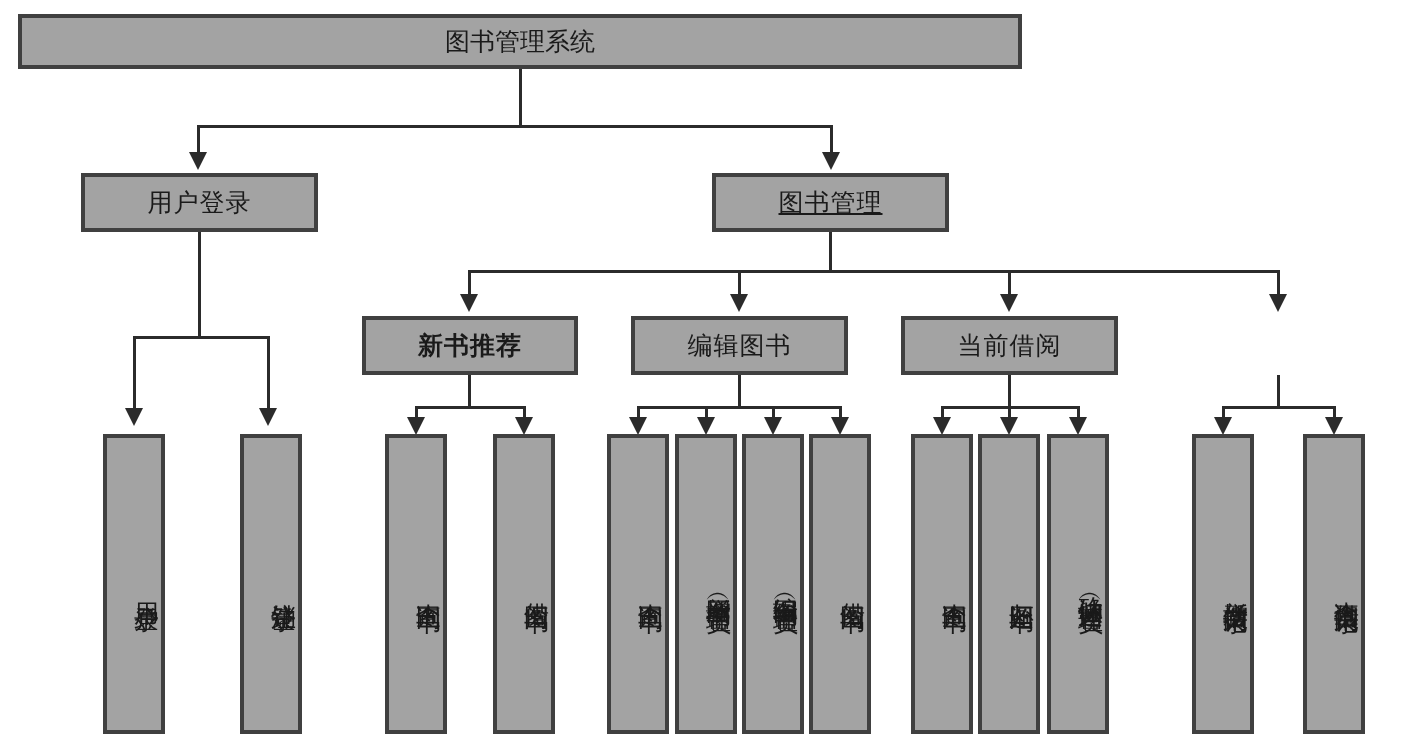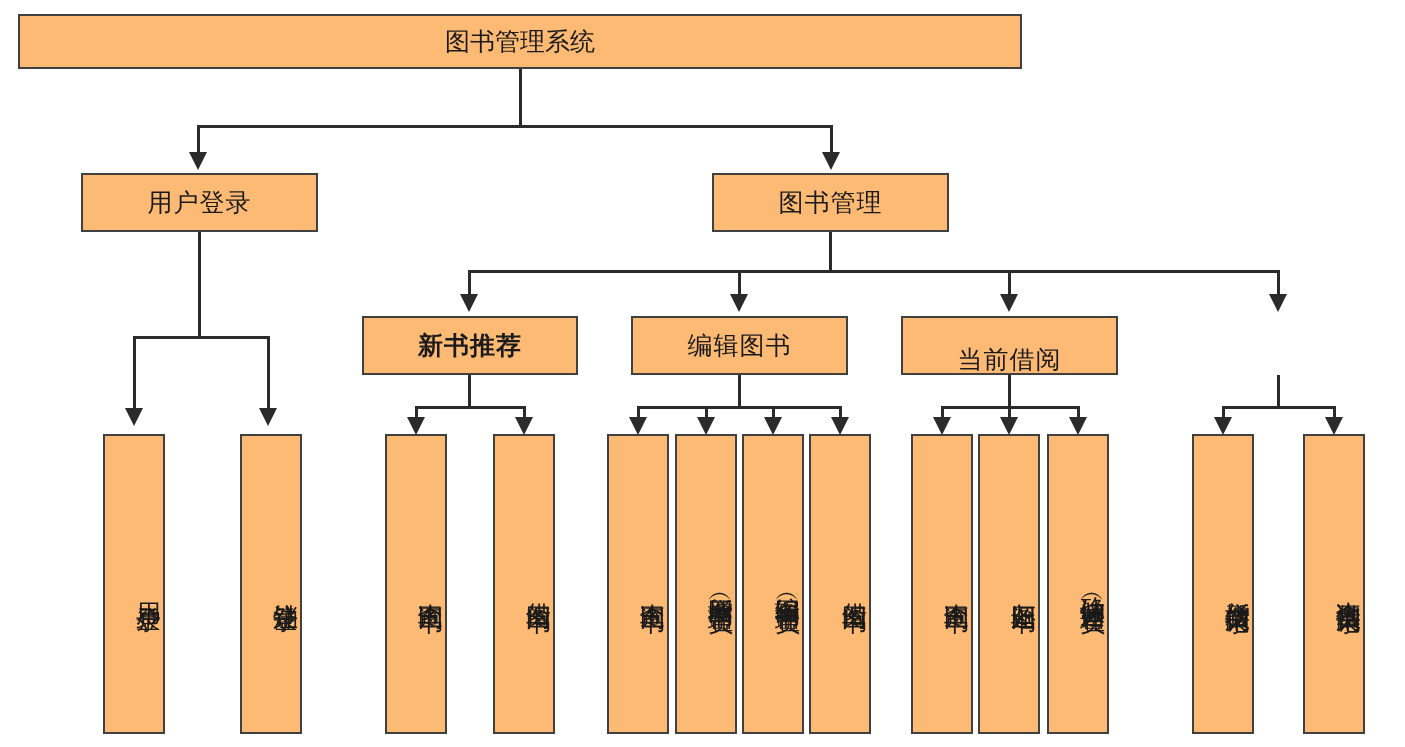--- a/index.html
+++ b/index.html
@@ -13,22 +13,22 @@
   #canvas {
     position: relative;
     width: 1405px;
     height: 747px;
     background: #ffffff;
     overflow: hidden;
   }
   .node {
     position: absolute;
     box-sizing: border-box;
-    border: 2px solid #404040;
-    background: #fdba74;
+    border: 4px solid #404040;
+    background: #a3a3a3;
     display: flex;
     align-items: center;
     justify-content: center;
     color: #1a1a1a;
   }
   .node-h {
     font-size: 25px;
     letter-spacing: 1px;
     line-height: 1.1;
   }
@@ -89,21 +89,21 @@
   <div class="conn conn-h" style="left:197px; top:125px; width:636px; height:3px;"></div>
 
   <div class="conn conn-v" style="left:197px; top:125px; width:3px; height:30px;"></div>
   <div class="arrow" style="left:189px; top:152px;"></div>
   <div class="conn conn-v" style="left:830px; top:125px; width:3px; height:30px;"></div>
   <div class="arrow" style="left:822px; top:152px;"></div>
 
   <div class="node node-h" style="left:81px; top:173px; width:237px; height:59px;">
     <span class="lbl">用户登录</span>
   </div>
-  <div class="node node-h" style="left:712px; top:173px; width:237px; height:59px;">
+  <div class="node node-h" style="left:712px; top:173px; width:237px; height:59px;text-decoration:underline;">
     <span class="lbl">图书管理</span>
   </div>
 
   <div class="conn conn-v" style="left:198px; top:232px; width:3px; height:104px;"></div>
   <div class="conn conn-h" style="left:133px; top:336px; width:137px; height:3px;"></div>
   <div class="conn conn-v" style="left:133px; top:336px; width:3px; height:75px;"></div>
   <div class="arrow" style="left:125px; top:408px;"></div>
   <div class="conn conn-v" style="left:267px; top:336px; width:3px; height:75px;"></div>
   <div class="arrow" style="left:259px; top:408px;"></div>
 
@@ -117,21 +117,21 @@
   <div class="arrow" style="left:1000px; top:294px;"></div>
   <div class="conn conn-v" style="left:1277px; top:270px; width:3px; height:27px;"></div>
   <div class="arrow" style="left:1269px; top:294px;"></div>
 
   <div class="node node-h" style="left:362px; top:316px; width:216px; height:59px;font-weight:bold;">
     <span class="lbl">新书推荐</span>
   </div>
   <div class="node node-h" style="left:631px; top:316px; width:217px; height:59px;">
     <span class="lbl">编辑图书</span>
   </div>
-  <div class="node node-h" style="left:901px; top:316px; width:217px; height:59px;align-items:flex-end;">
+  <div class="node node-h" style="left:901px; top:316px; width:217px; height:59px;">
     <span class="lbl">当前借阅</span>
   </div>
 
   <div class="conn conn-v" style="left:468px; top:375px; width:3px; height:33px;"></div>
   <div class="conn conn-h" style="left:415px; top:406px; width:111px; height:3px;"></div>
   <div class="conn conn-v" style="left:415px; top:406px; width:3px; height:14px;"></div>
   <div class="arrow" style="left:407px; top:417px;"></div>
   <div class="conn conn-v" style="left:523px; top:406px; width:3px; height:14px;"></div>
   <div class="arrow" style="left:515px; top:417px;"></div>
 

